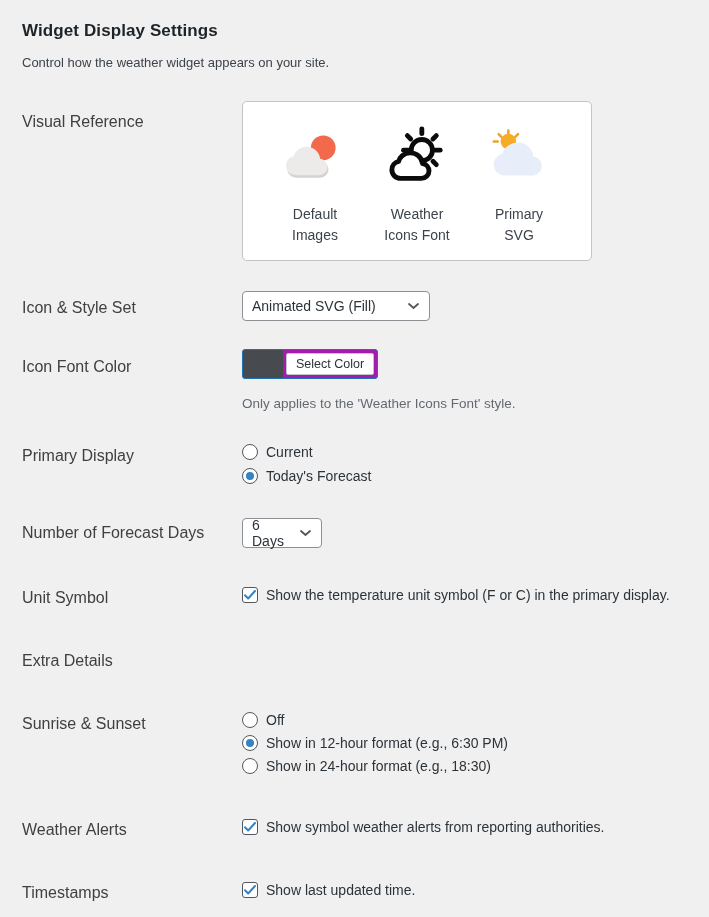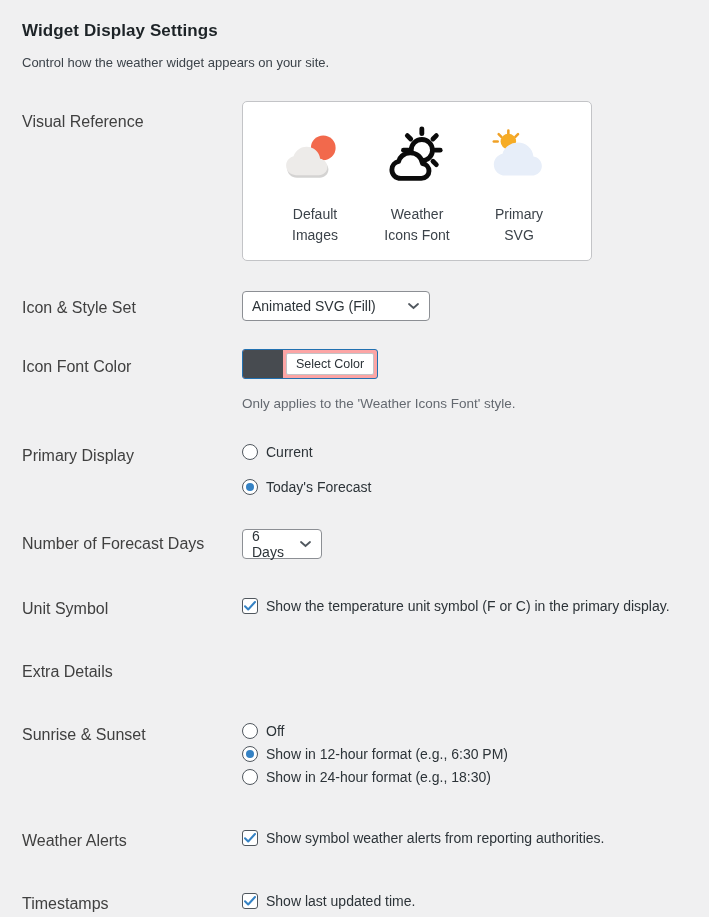--- a/index.html
+++ b/index.html
@@ -103,21 +103,21 @@
   .select.narrow { width: 80px; }
   .select .chev { flex-shrink: 0; display: inline-flex; }
 
   
   .color-btn {
     display: inline-flex;
     align-items: stretch;
     height: 30px;
     border: 1px solid #2271b1;
     border-radius: 3px;
-    background: #fca5a5;
+    background: #a21caf;
     overflow: hidden;
     cursor: pointer;
   }
   .color-swatch { width: 40px; }
   .color-btn-text {
     display: flex;
     align-items: center;
     font-size: 12.5px;
     color: #2c3338;
     background: #ffffff;
@@ -126,21 +126,21 @@
     margin: 3px;
     padding: 0 9px;
   }
   .help-text {
     margin-top: 14px;
     font-size: 13.5px;
     color: #646970;
   }
 
   
-  .option-group { display: flex; flex-direction: column; gap: 16px; }
+  .option-group { display: flex; flex-direction: column; gap: 5px; }
   .option-group.spaced { gap: 4px; }
   .option-row {
     display: flex;
     align-items: flex-start;
     gap: 8px;
     font-size: 14px;
     color: #2c3338;
     cursor: pointer;
     line-height: 19px;
   }

